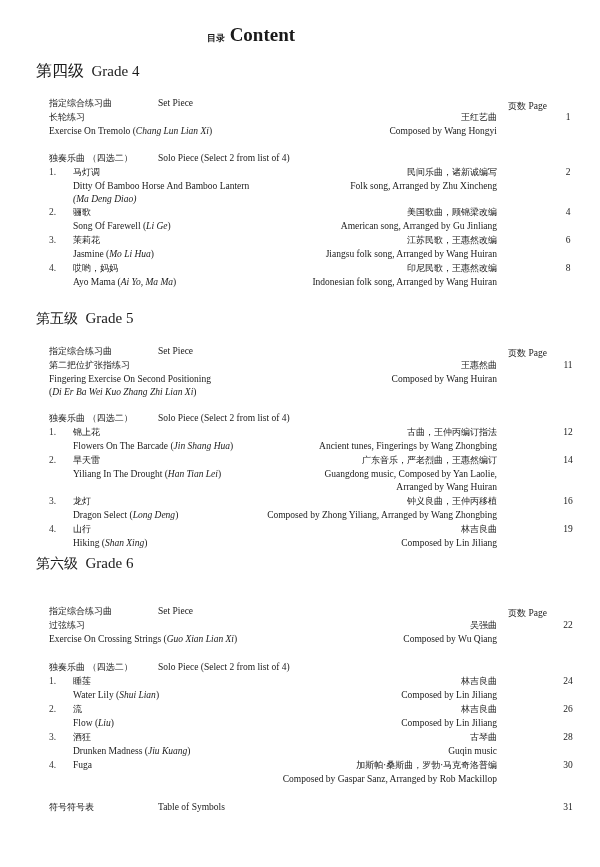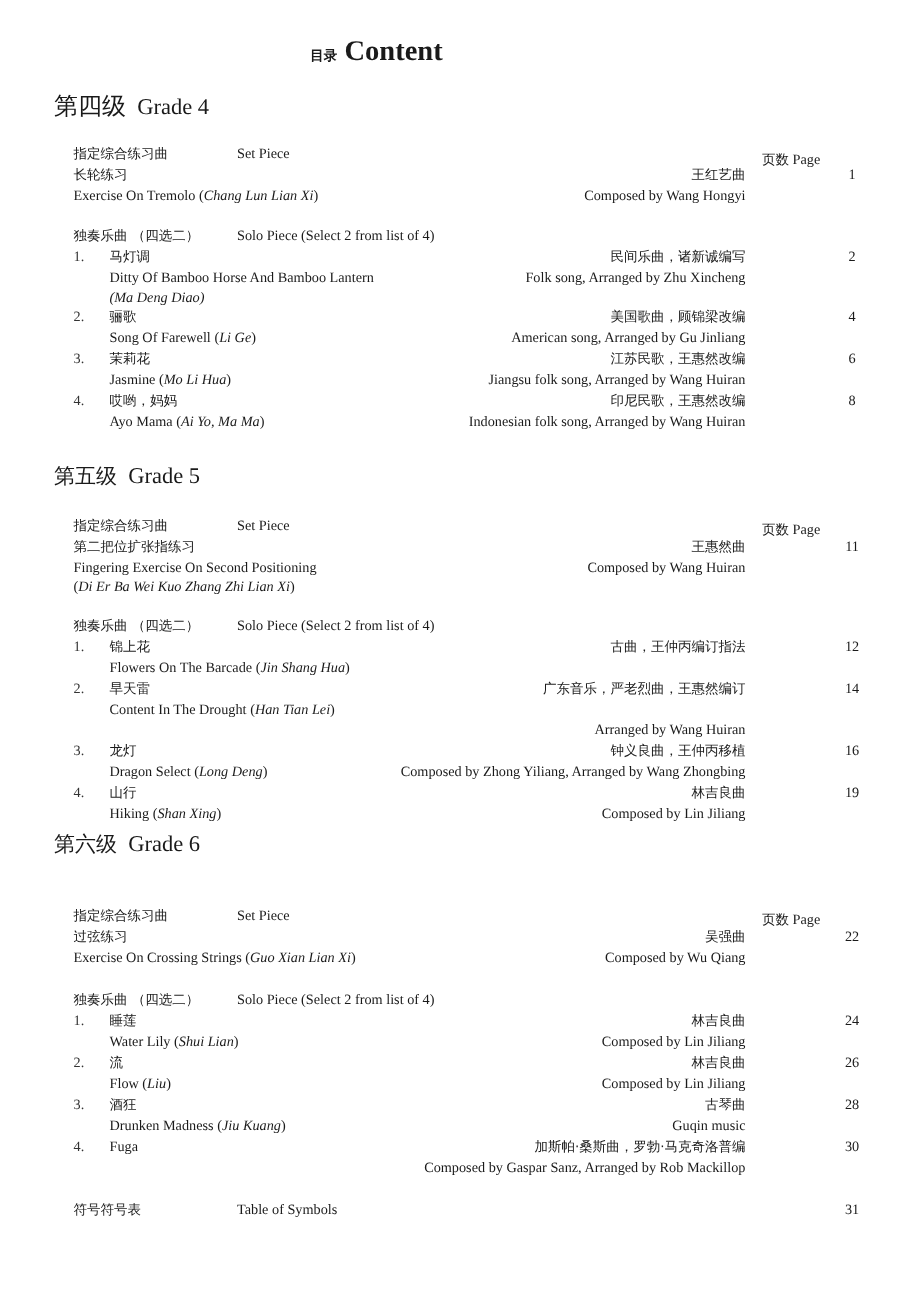--- a/index.html
+++ b/index.html
@@ -147,29 +147,31 @@
   <span class="cat-en">Solo Piece (Select 2 from list of 4)</span>
 </div>
 <div class="row" style="top:425px">
   <span class="num">1.</span>
   <span class="name zh">锦上花</span>
   <span class="right zh">古曲，王仲丙编订指法</span>
   <span class="pg">12</span>
 </div>
 <div class="row" style="top:439px">
   <span class="name"><span>Flowers On The Barcade (</span><i>Jin Shang Hua</i>)</span>
+  <span class="right">Ancient tunes, Fingerings by Wang Zhongbing</span>
 </div>
 <div class="row" style="top:453px">
   <span class="num">2.</span>
   <span class="name zh">旱天雷</span>
   <span class="right zh">广东音乐，严老烈曲，王惠然编订</span>
   <span class="pg">14</span>
 </div>
 <div class="row" style="top:467px">
-  <span class="name"><span>Content In The Drought (</span><i>Han Tian Lei</i>)</span>
+  <span class="name"><span>Yiliang In The Drought (</span><i>Han Tian Lei</i>)</span>
+  <span class="right">Guangdong music, Composed by Yan Laolie,</span>
 </div>
 <div class="row" style="top:480px">
   <span class="right">Arranged by Wang Huiran</span>
 </div>
 <div class="row" style="top:494px">
   <span class="num">3.</span>
   <span class="name zh">龙灯</span>
   <span class="right zh">钟义良曲，王仲丙移植</span>
   <span class="pg">16</span>
 </div>

